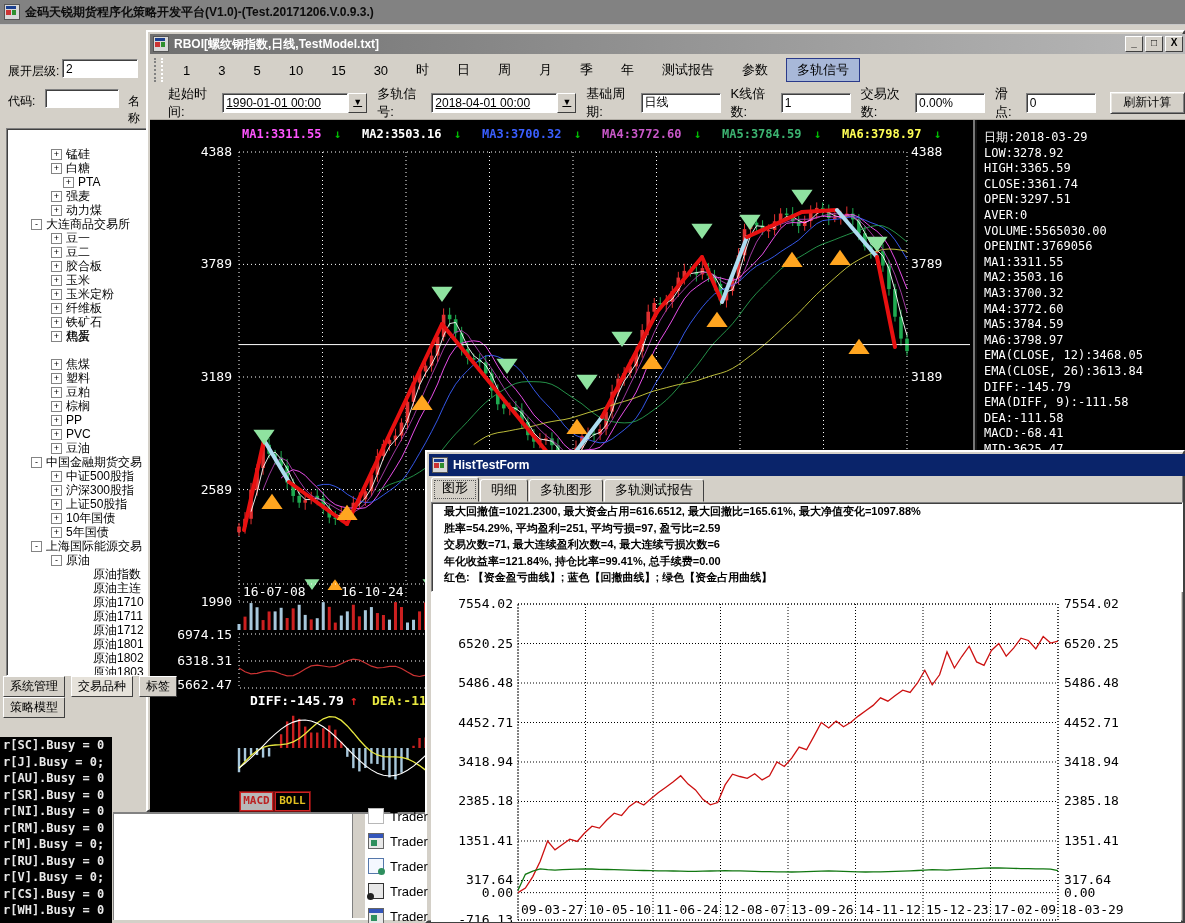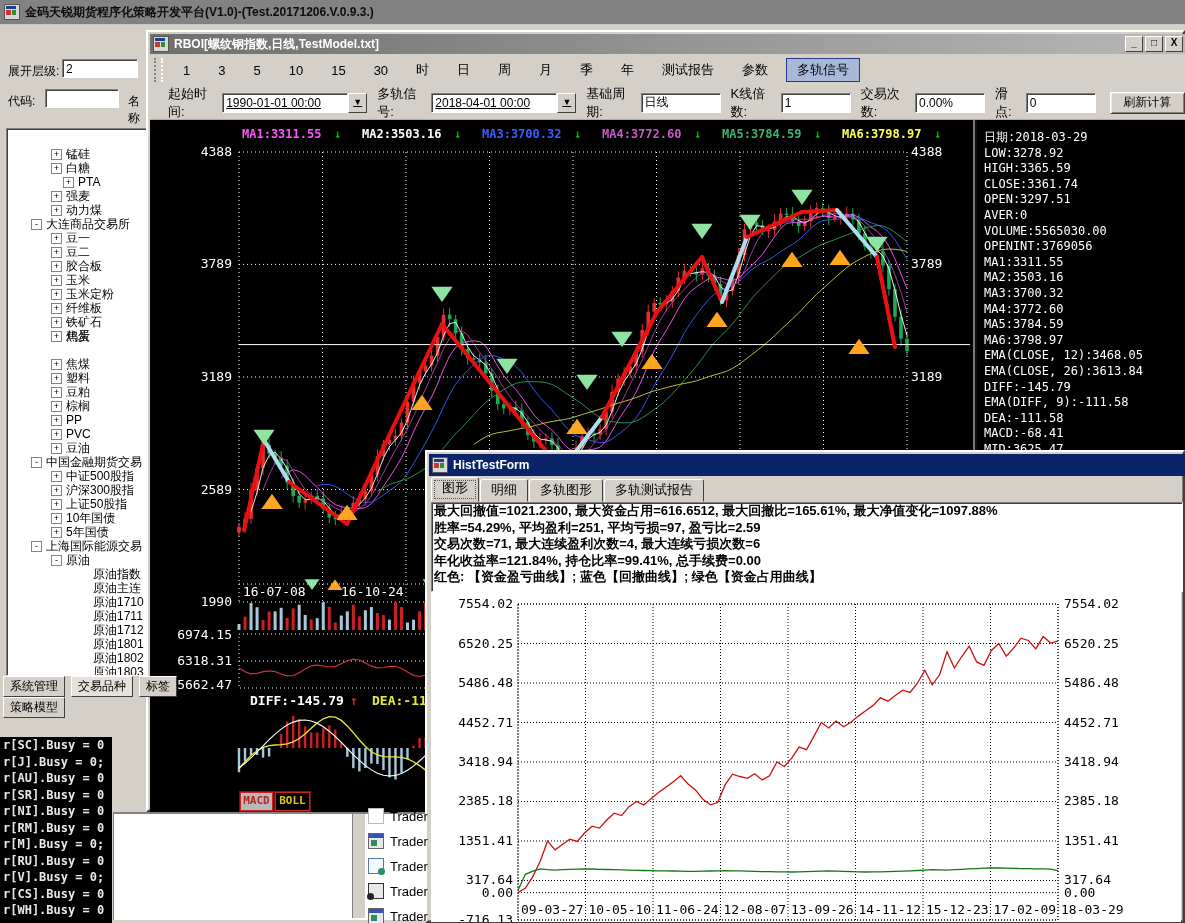--- a/index.html
+++ b/index.html
@@ -85,21 +85,21 @@
       font-family:"DejaVu Sans Mono","Liberation Mono",monospace;font-size:12px;line-height:15.6px;white-space:pre;}
   
   #hist{left:425px;top:450px;width:760px;height:473px;background:#d4d0c8;box-sizing:border-box;}
   #hist-titlebar{left:2px;top:2px;width:756px;height:22px;background:#0a246a;color:#fff;font-weight:bold;
      display:flex;align-items:center;padding-left:3px;box-sizing:border-box;}
   #hist-tabs{left:4px;top:26px;width:752px;height:24px;display:flex;align-items:flex-end;}
   .htab{height:21px;line-height:20px;padding:0 10px;font-size:13px;background:#d4d0c8;
         border:1px solid;border-color:#fff #404040 transparent #fff;margin-right:1px;border-radius:3px 3px 0 0;}
   .htab.active{height:23px;outline:1px dotted #555;outline-offset:-4px;}
   #hist-stats{left:4px;top:50px;width:750px;height:88px;background:#fff;overflow:hidden;}
-  .stat-line{font-size:13px;font-weight:600;color:#000;line-height:16.5px;white-space:nowrap;padding-left:2px;}
+  .stat-line{font-size:11px;font-weight:600;color:#000;line-height:16.5px;white-space:nowrap;padding-left:12px;}
   #hist-chart{left:4px;top:140px;width:750px;height:330px;background:#fff;}
   text{font-family:"DejaVu Sans Mono","Liberation Mono",monospace;}
 </style>
 </head>
 <body>
 
 <div class="abs" id="main-titlebar">
   <span class="win-icon">
       <i class="a"></i>
       <i class="b"></i>

